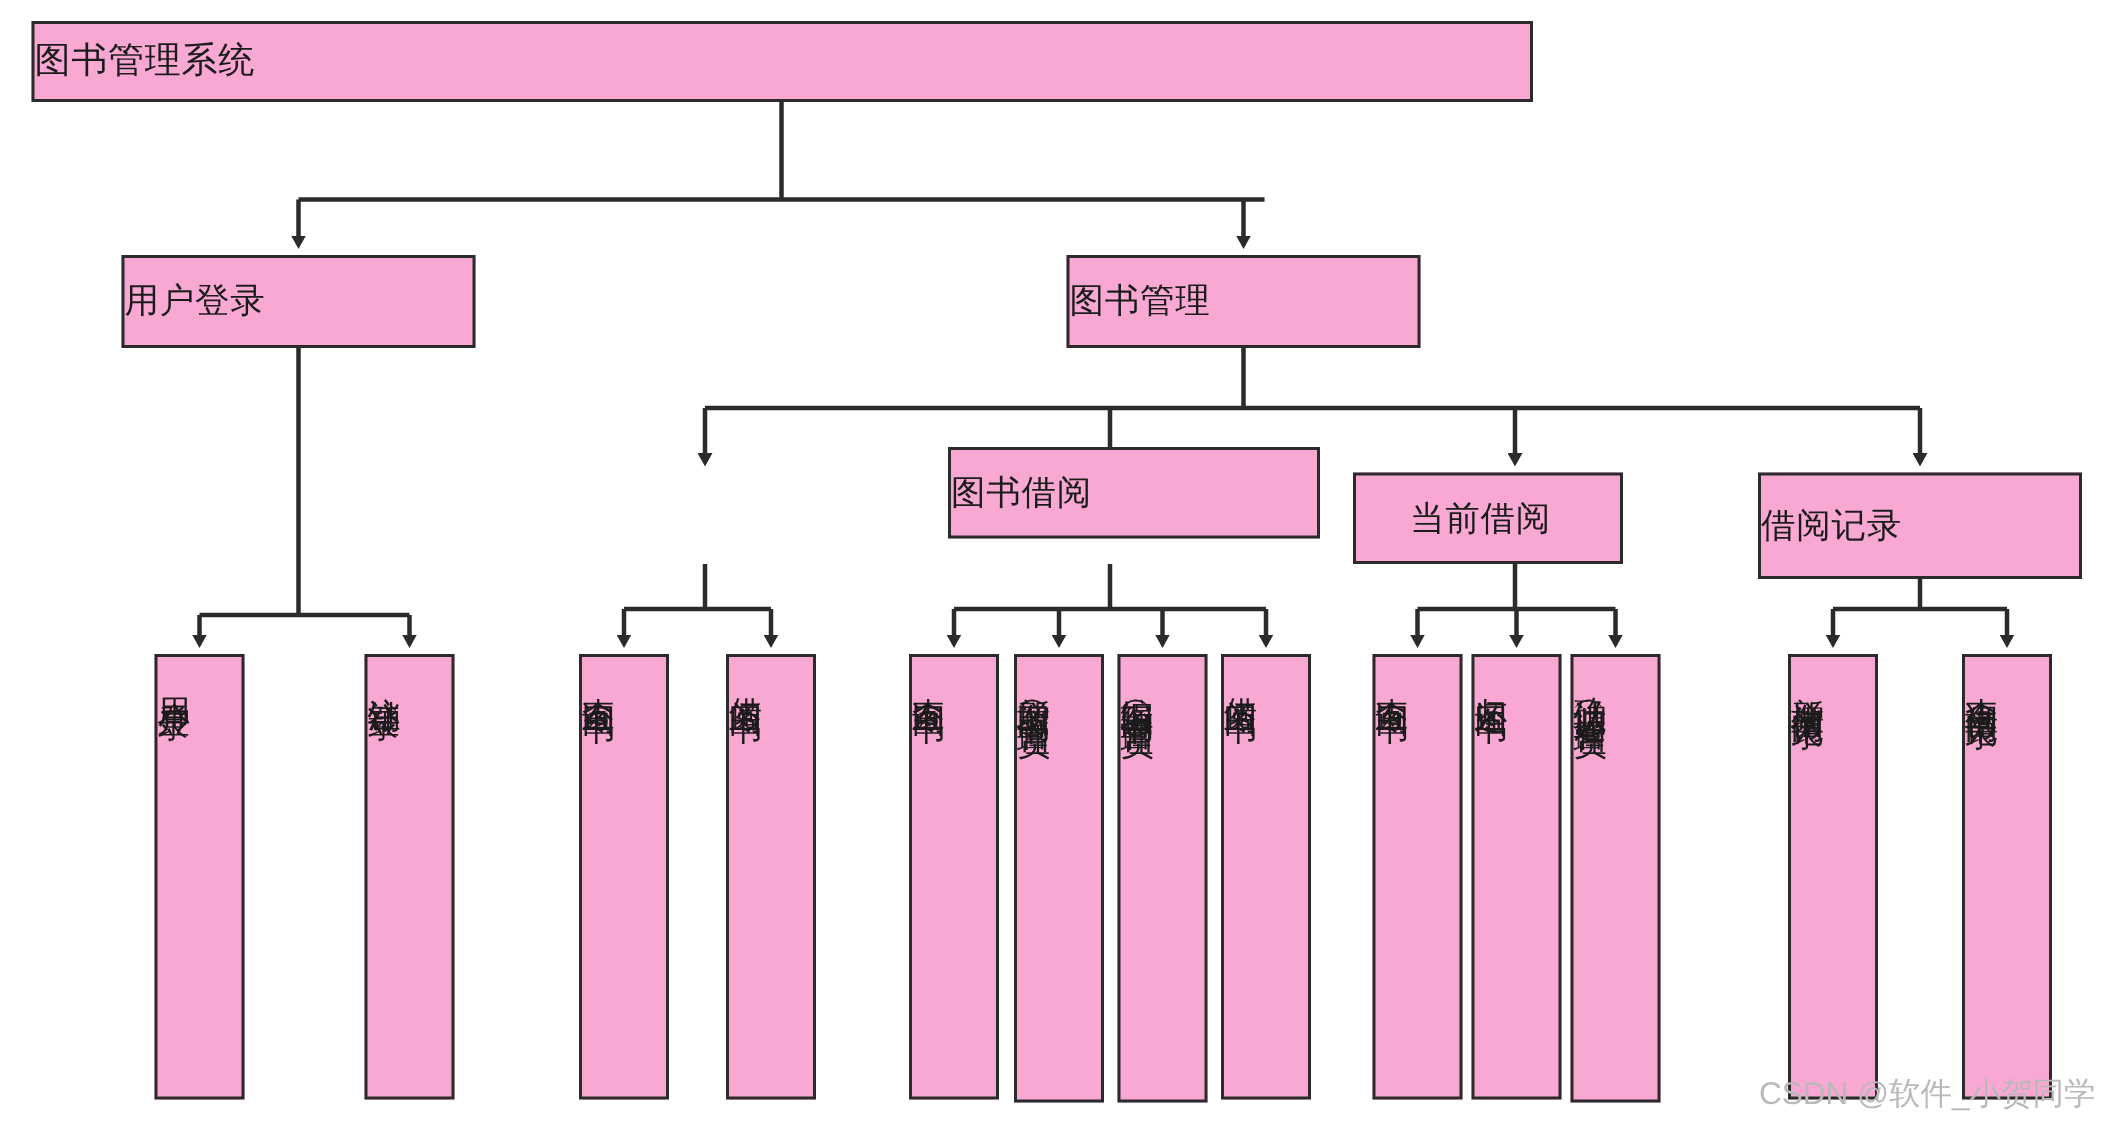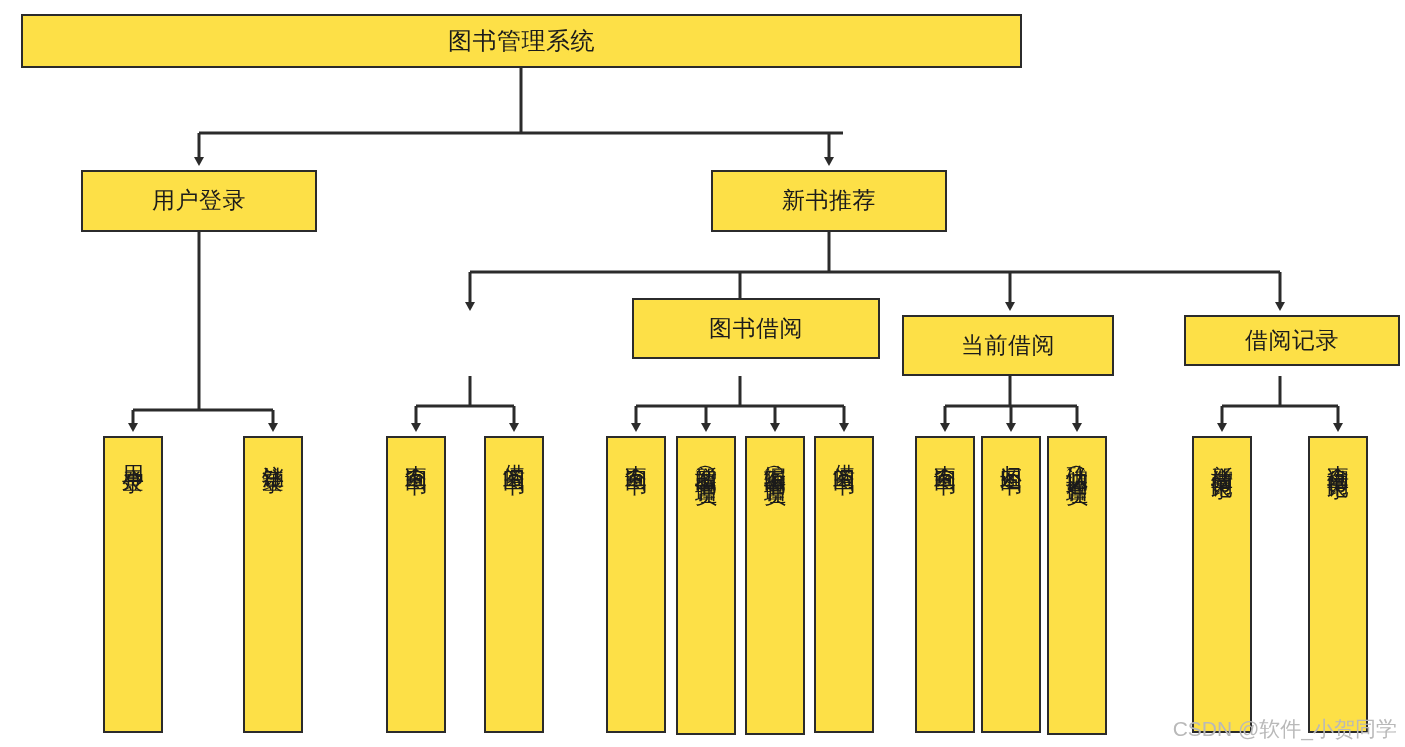--- a/index.html
+++ b/index.html
@@ -23,25 +23,24 @@
     position: absolute;
     left: 0;
     top: 0;
     width: 1405px;
     height: 747px;
     pointer-events: none;
   }
   .node {
     position: absolute;
     box-sizing: border-box;
-    background: #fde047;
+    background: #f9a8d4;
     border: 2px solid #2b2b2b;
     display: flex;
     align-items: center;
-    justify-content: center;
     z-index: 2;
   }
   .node-label {
     color: #1b1b1b;
     line-height: 1.18;
     text-align: center;
     white-space: nowrap;
   }
   
   .node.horiz .node-label {
@@ -130,30 +129,30 @@
   </svg>
 
   <div class="node horiz root" style="left:21px; top:14px; width:1001px; height:54px;">
     <span class="node-label">图书管理系统</span>
   </div>
 
   <div class="node horiz" style="left:81px; top:170px; width:236px; height:62px;">
     <span class="node-label">用户登录</span>
   </div>
   <div class="node horiz" style="left:711px; top:170px; width:236px; height:62px;">
-    <span class="node-label">新书推荐</span>
+    <span class="node-label">图书管理</span>
   </div>
 
   <div class="node horiz" style="left:632px; top:298px; width:248px; height:61px;">
     <span class="node-label">图书借阅</span>
   </div>
-  <div class="node horiz" style="left:902px; top:315px; width:212px; height:61px;">
+  <div class="node horiz" style="left:902px; top:315px; width:180px; height:61px;padding-left:36px;">
     <span class="node-label">当前借阅</span>
   </div>
-  <div class="node horiz" style="left:1172px; top:315px; width:216px; height:51px;margin-left:12px;">
+  <div class="node horiz" style="left:1172px; top:315px; width:216px; height:71px;">
     <span class="node-label">借阅记录</span>
   </div>
 
   <div class="node vert" style="left:103px; top:436px; width:60px; height:297px;">
     <span class="node-label">用户登录</span>
   </div>
   <div class="node vert" style="left:243px; top:436px; width:60px; height:297px;">
     <span class="node-label">注销登录</span>
   </div>
 

